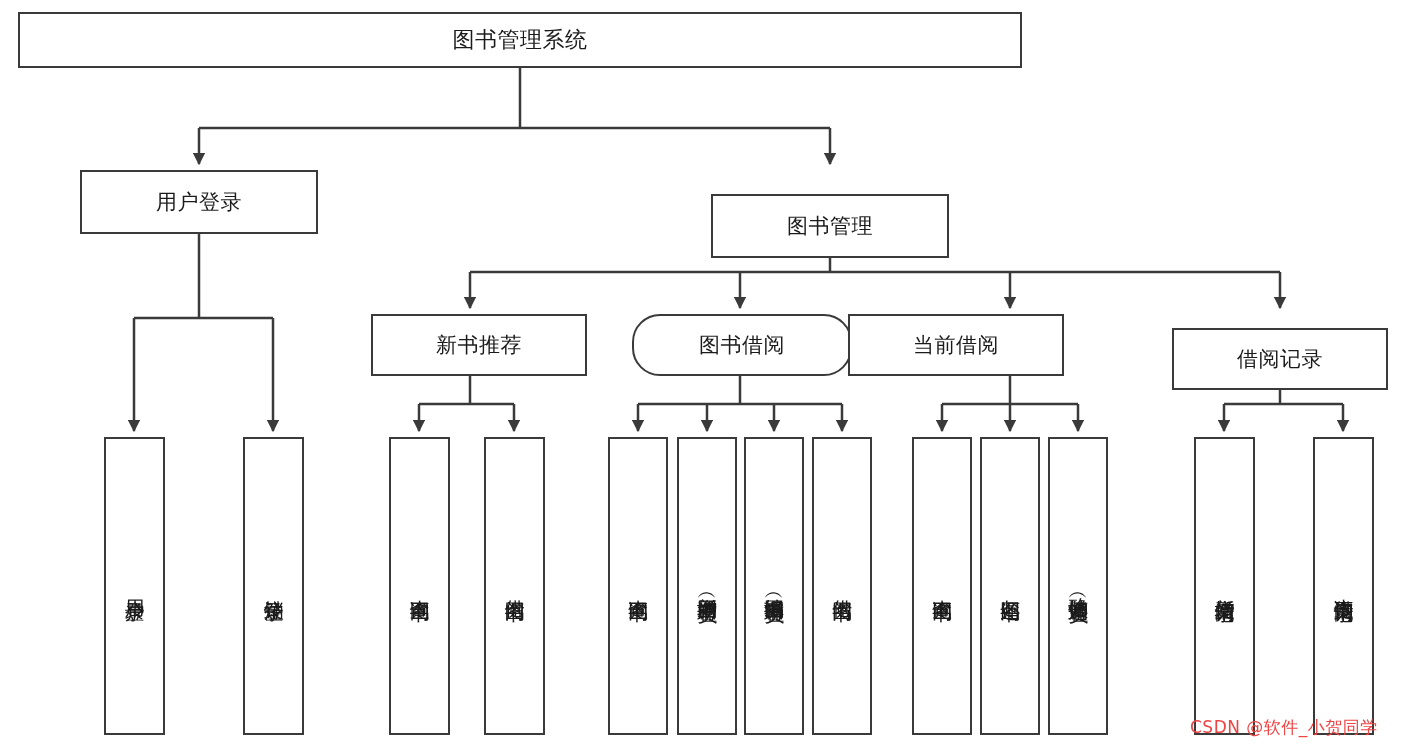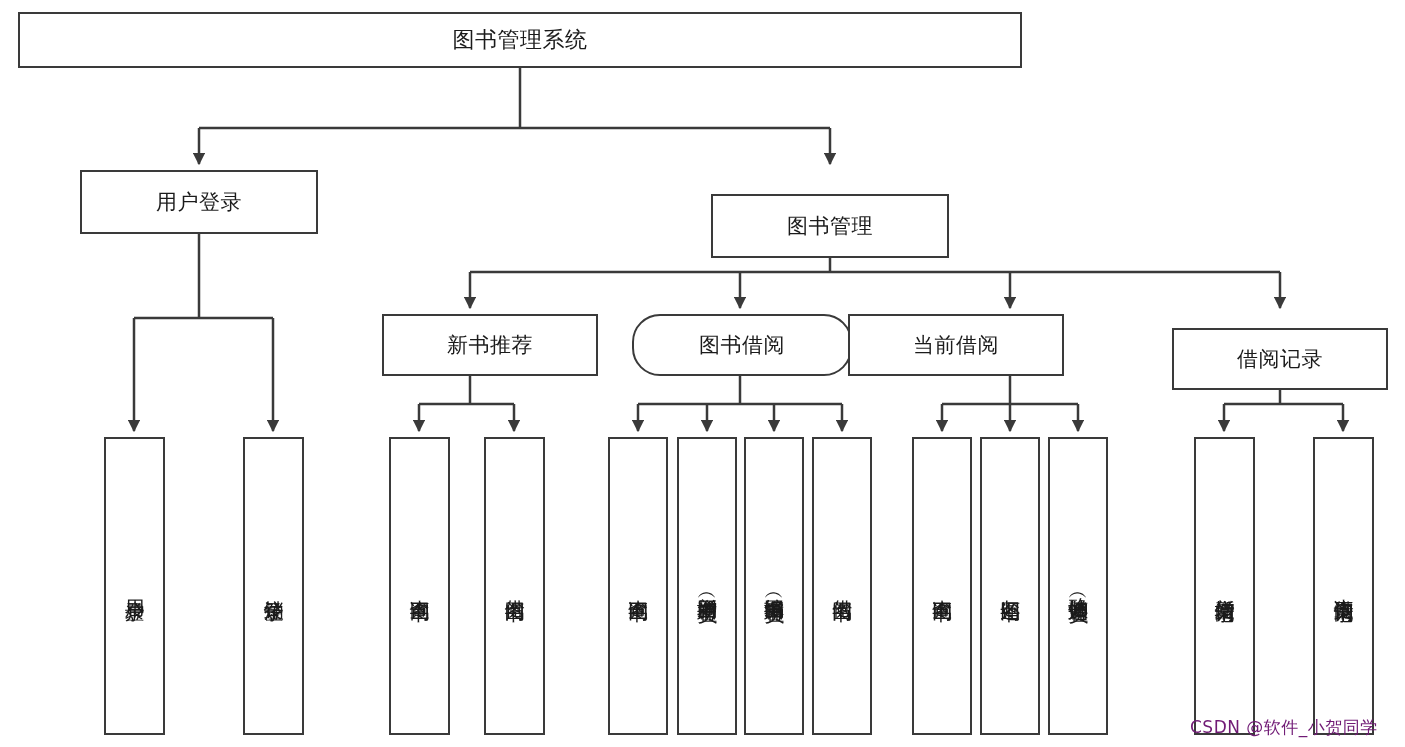--- a/index.html
+++ b/index.html
@@ -53,21 +53,21 @@
     writing-mode: vertical-rl;
     text-orientation: upright;
     display: block;
     white-space: nowrap;
   }
   .node.root {
     font-size: 22px;
   }
   .watermark {
     position: absolute;
-    color: #701a75;
+    color: #ef4444;
     font-size: 17px;
     white-space: nowrap;
     letter-spacing: 0.5px;
     user-select: none;
   }
 </style>
 </head>
 <body>
 
 <div id="canvas">
@@ -120,21 +120,21 @@
       <path d="M 1224 404 L 1224 431" marker-end="url(#arrow)"></path>
       <path d="M 1343 404 L 1343 431" marker-end="url(#arrow)"></path>
     </g>
   </svg>
 
   <div class="node horiz root" style="left:18px; top:12px; width:1004px; height:56px;">图书管理系统</div>
 
   <div class="node horiz" style="left:80px; top:170px; width:238px; height:64px;">用户登录</div>
   <div class="node horiz" style="left:711px; top:170px; width:238px; height:64px;margin-top:24px;">图书管理</div>
 
-  <div class="node horiz" style="left:382px; top:314px; width:216px; height:62px;">新书推荐</div>
+  <div class="node horiz" style="left:371px; top:314px; width:216px; height:62px;">新书推荐</div>
   <div class="node horiz" style="left:632px; top:314px; width:220px; height:62px;border-radius:28px;">图书借阅</div>
   <div class="node horiz" style="left:848px; top:314px; width:216px; height:62px;">当前借阅</div>
   <div class="node horiz" style="left:1172px; top:314px; width:216px; height:62px;margin-top:14px;">借阅记录</div>
 
   <div class="node vert" style="left:104px; top:437px; width:61px; height:298px;">
     <span class="vlabel">用户登录</span>
   </div>
   <div class="node vert" style="left:243px; top:437px; width:61px; height:298px;">
     <span class="vlabel">注销登录</span>
   </div>

